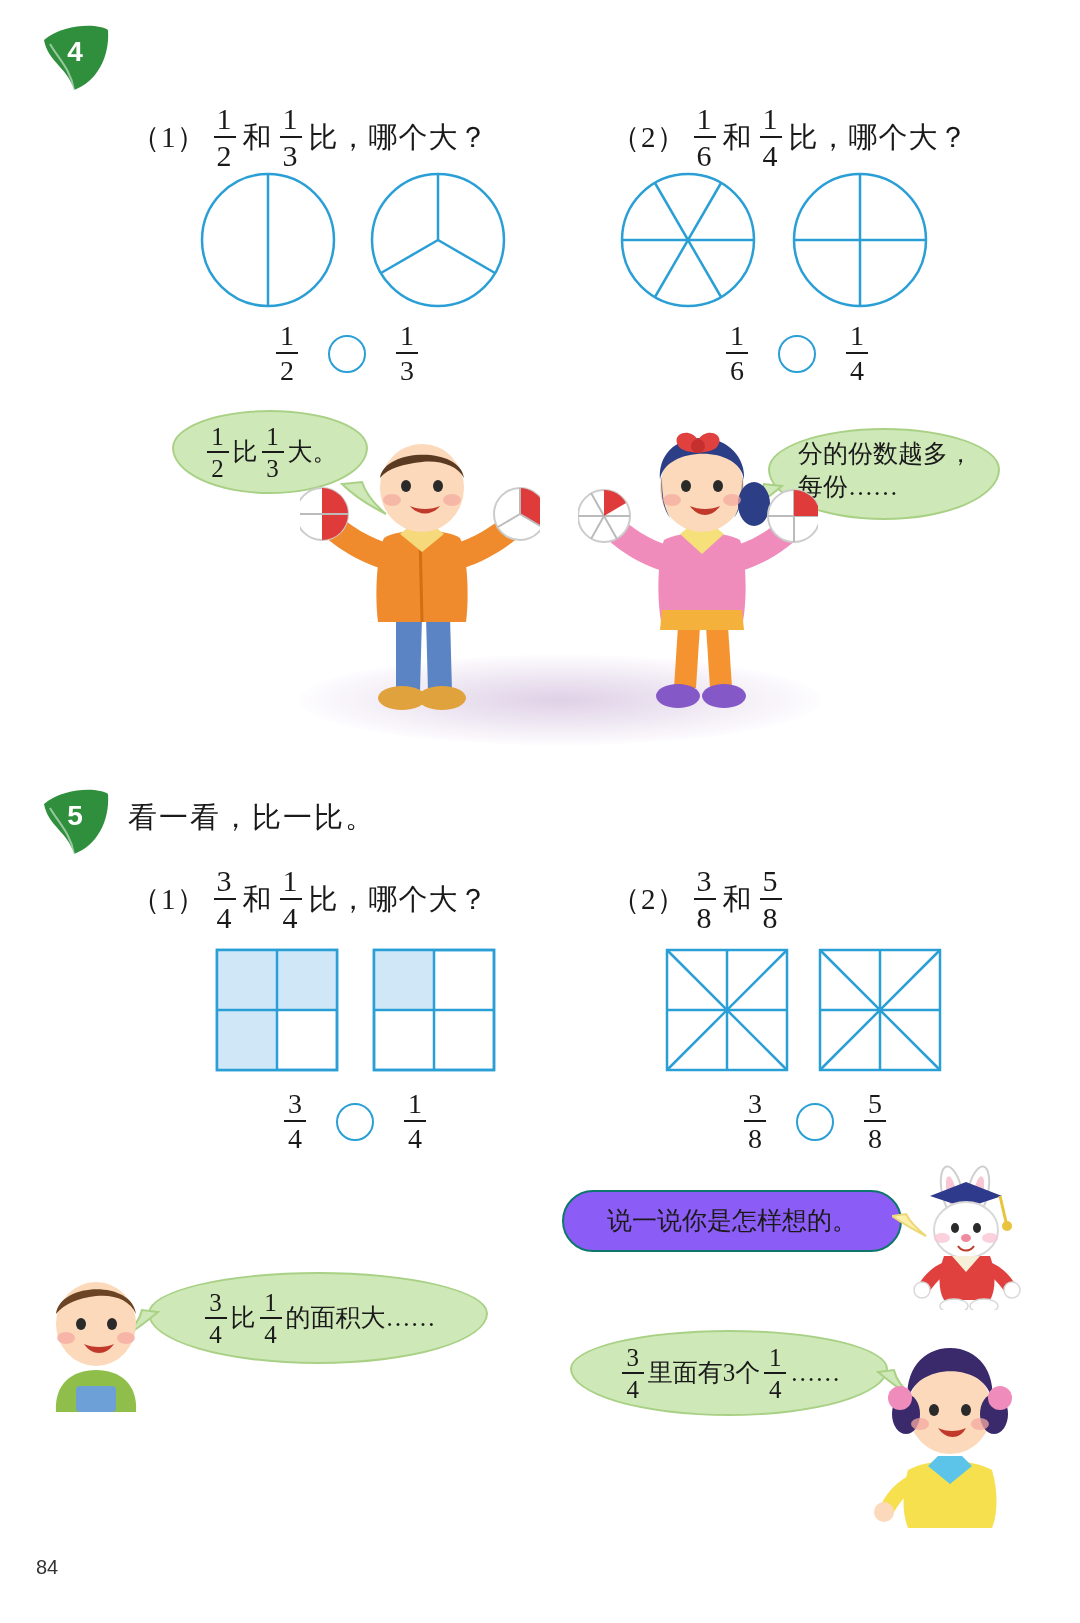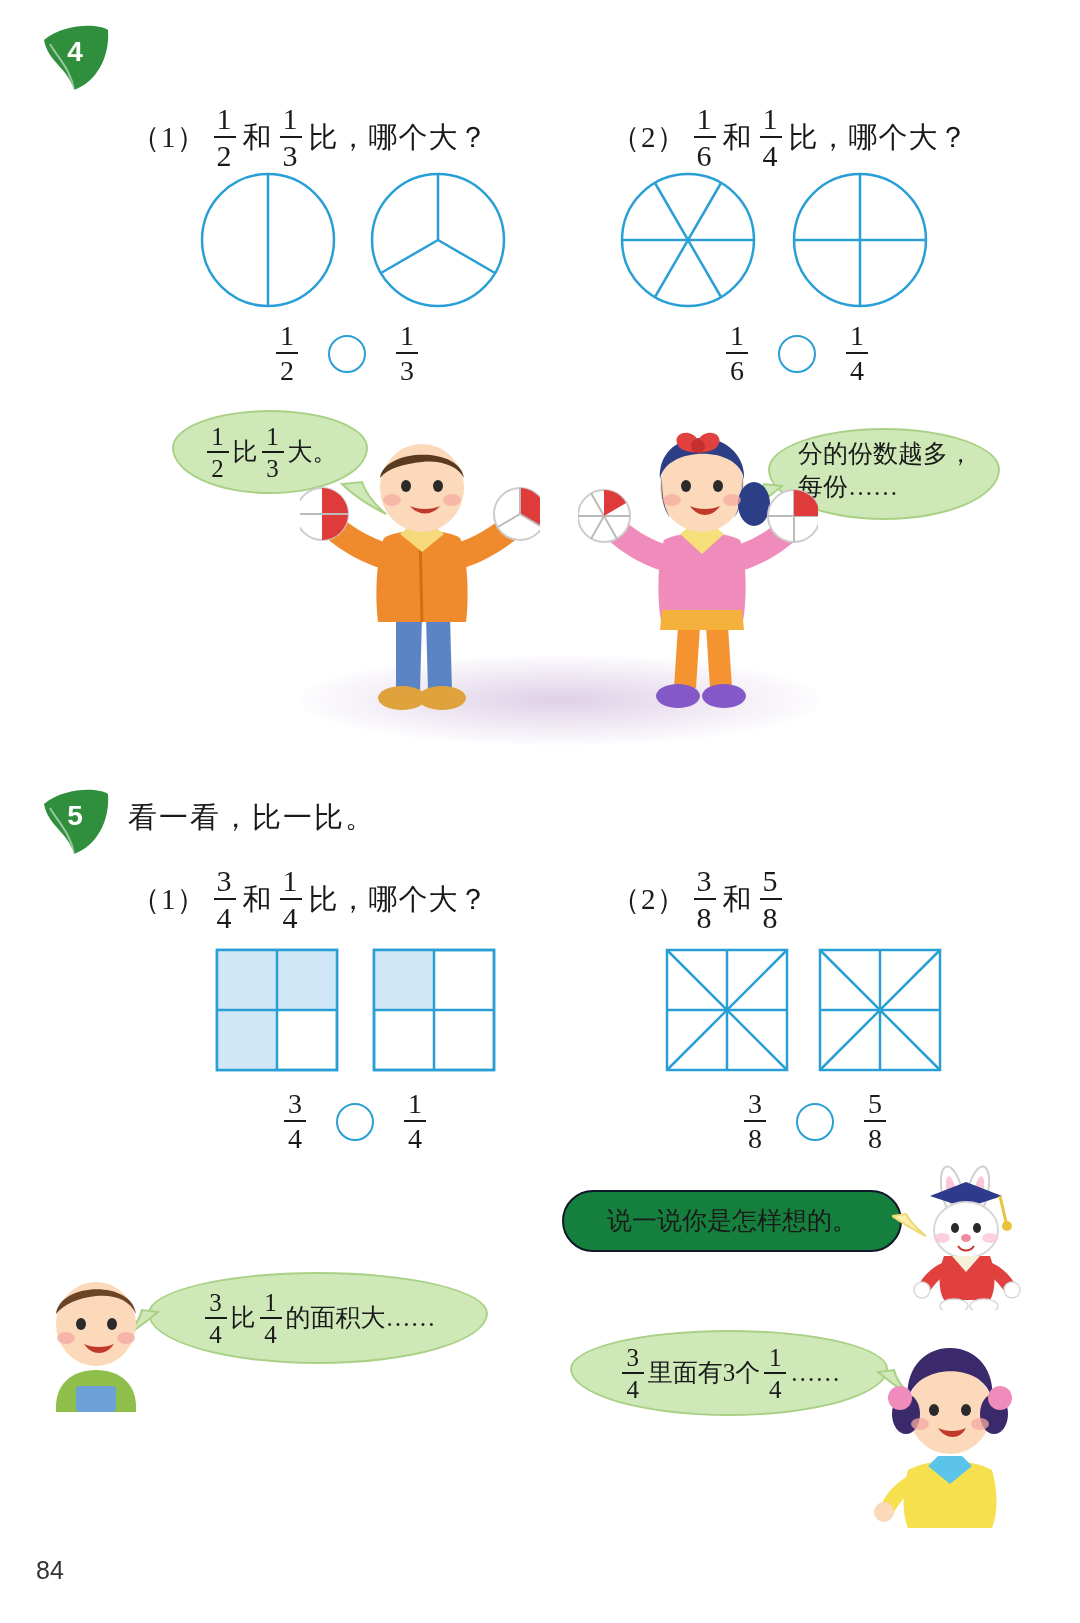--- a/index.html
+++ b/index.html
@@ -63,33 +63,33 @@
     position:absolute;box-sizing:border-box;
     display:flex;align-items:center;justify-content:center;
     text-align:center;font-size:25px;line-height:1.35;
     padding:14px 22px;
   }
   .bub-green{
     background:#cfe8b8;border-radius:50% 50% 50% 50%/45% 45% 55% 55%;
     border:2px solid #a9d186;
   }
   .bub-yellow{
-    background:#15803d;border-radius:42px;border:2px solid #0f172a;
+    background:#8b5cf6;border-radius:42px;border:2px solid #0f766e;
   }
 
   
   .fig{position:absolute;}
 
   .shadow{
     position:absolute;border-radius:50%;
     background:radial-gradient(ellipse at center, rgba(196,170,210,.55) 0%, rgba(230,218,238,.25) 60%, rgba(255,255,255,0) 75%);
   }
 
   .pagenum{
-    position:absolute;left:36px;top:1556px;font-size:25px;color:#333;
+    position:absolute;left:36px;top:1556px;font-size:20px;color:#333;
     font-family:"Liberation Sans", sans-serif;
   }
 </style>
 </head>
 <body>
 
 <div class="page">
 
   <div class="leaf" style="left:38px;top:18px;">
     <svg class="leafshape" viewBox="0 0 74 74">

